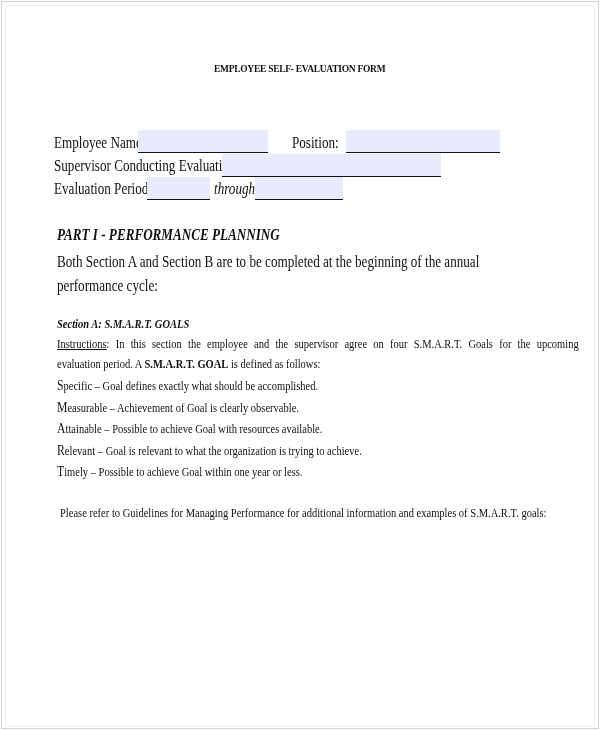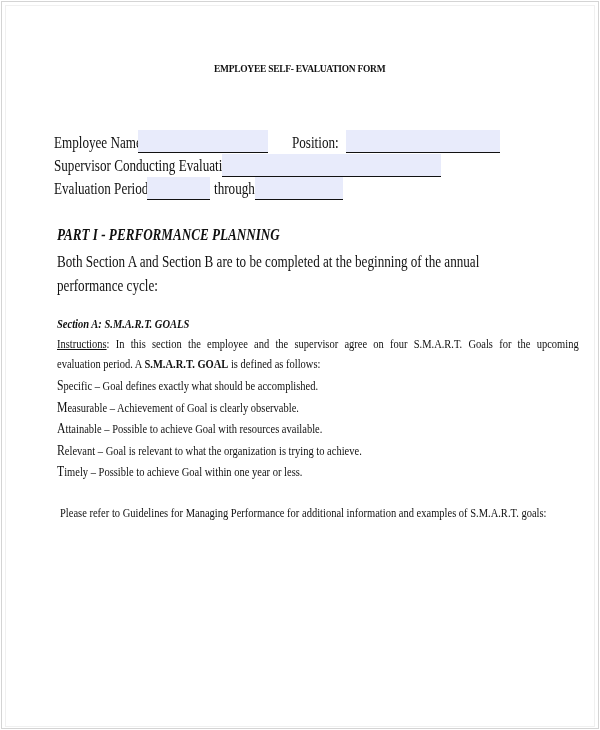--- a/index.html
+++ b/index.html
@@ -52,21 +52,21 @@
 <div class="row" style="top:134px;"><span class="sq">Employee Name:</span></div>
 <div class="field" style="left:138px; top:130px; width:130px;"></div>
 <div class="row" style="top:134px; left:292px;"><span class="sq">Position:</span></div>
 <div class="field" style="left:346px; top:130px; width:154px;"></div>
 
 <div class="row" style="top:157px;"><span class="sq">Supervisor Conducting Evaluation:</span></div>
 <div class="field" style="left:222px; top:154px; width:219px;"></div>
 
 <div class="row" style="top:180px;"><span class="sq">Evaluation Period:</span></div>
 <div class="field" style="left:147px; top:177px; width:63px;"></div>
-<div class="row" style="top:180px; left:214px;"><span class="sq">through</span></div>
+<div class="row" style="top:180px; left:214px;font-style:italic;"><span class="sq">through</span></div>
 <div class="field" style="left:255px; top:177px; width:88px;"></div>
 
 <div class="part-title">PART I - PERFORMANCE PLANNING</div>
 <div class="part-intro">Both Section A and Section B are to be completed at the beginning of the annual performance cycle:</div>
 
 <div class="small section-head" style="top:317px;">Section A:  S.M.A.R.T. GOALS</div>
 
 <div class="small" style="top:337px;">
   <span class="justify-line"><span class="instr-word">Instructions</span><span>:  In this section the employee and the supervisor agree on four S.M.A.R.T. Goals for the upcoming</span></span>
 </div>

